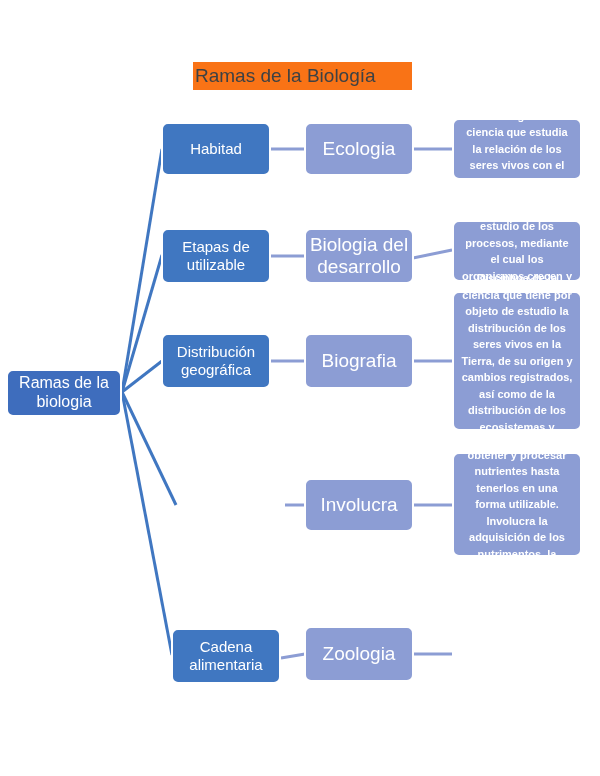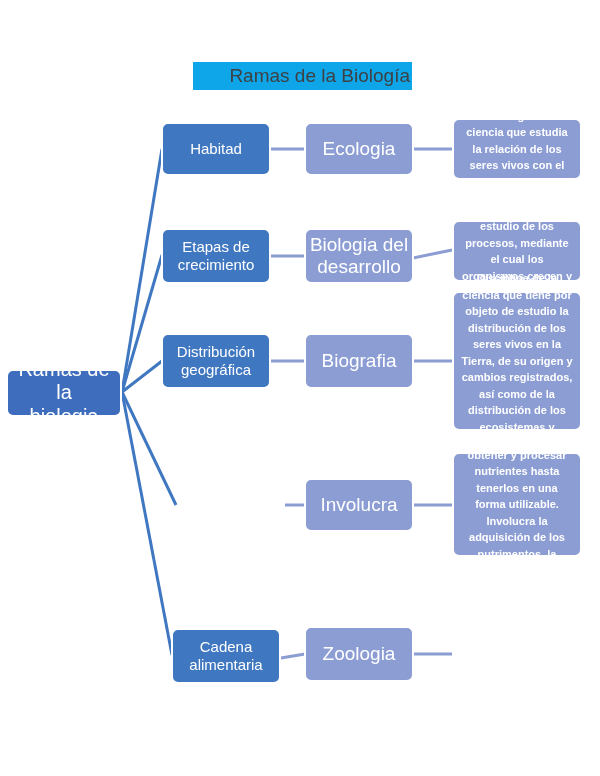--- a/index.html
+++ b/index.html
@@ -34,21 +34,21 @@
     justify-content: center;
     text-align: center;
     color: #ffffff;
     border-radius: 7px;
     border: 2px solid #ffffff;
     line-height: 1.18;
     z-index: 3;
   }
   .node-root {
     background: #3E6DBD;
-    font-size: 20px;
+    font-size: 16px;
   }
   .node-primary {
     background: #4077C1;
     font-size: 15px;
   }
   .node-secondary {
     background: #8C9DD4;
     font-size: 19px;
   }
   .node-desc {
@@ -60,24 +60,24 @@
   }
   .node-desc .desc-text {
     display: block;
     width: 100%;
   }
   .title {
     position: absolute;
     left: 193px;
     top: 62px;
     width: 215px;
-    text-align: right;
+    text-align: left;
     font-size: 19px;
     color: #3D4144;
-    background: #0ea5e9;
+    background: #f97316;
     padding: 3px 2px;
     z-index: 4;
   }
   .label {
     display: block;
     width: 100%;
     white-space: pre-line;
   }
 </style>
 </head>
@@ -125,21 +125,21 @@
   </div>
   <div class="node node-secondary" style="left:304px; top:122px; width:110px; height:54px;">
     <span class="label">Ecologia</span>
   </div>
   <div class="node node-desc" style="left:452px; top:118px; width:130px; height:62px;">
     <span class="desc-text">La ecología es la ciencia que estudia la relación de los seres vivos con el medio que habitan.</span>
   </div>
 
   <div class="node node-primary" style="left:161px; top:228px; width:110px; height:56px;">
     <span class="label">Etapas de
-crecimiento</span>
+utilizable</span>
   </div>
   <div class="node node-secondary" style="left:304px; top:228px; width:110px; height:56px;">
     <span class="label">Biologia del
 desarrollo</span>
   </div>
   <div class="node node-desc" style="left:452px; top:220px; width:130px; height:62px;">
     <span class="desc-text">Se encarga del estudio de los procesos, mediante el cual los organismos crecen y se desarrollan.</span>
   </div>
 
   <div class="node node-primary" style="left:161px; top:333px; width:110px; height:56px;">

